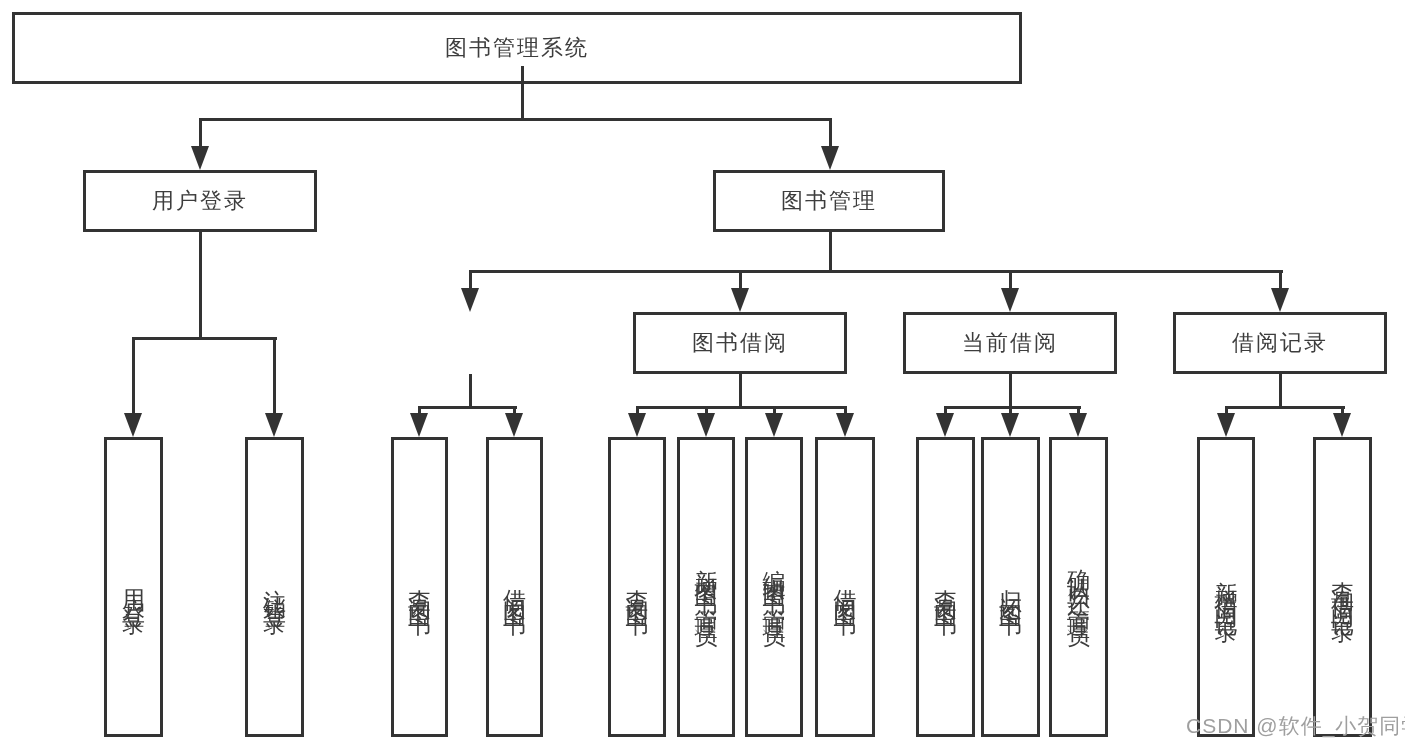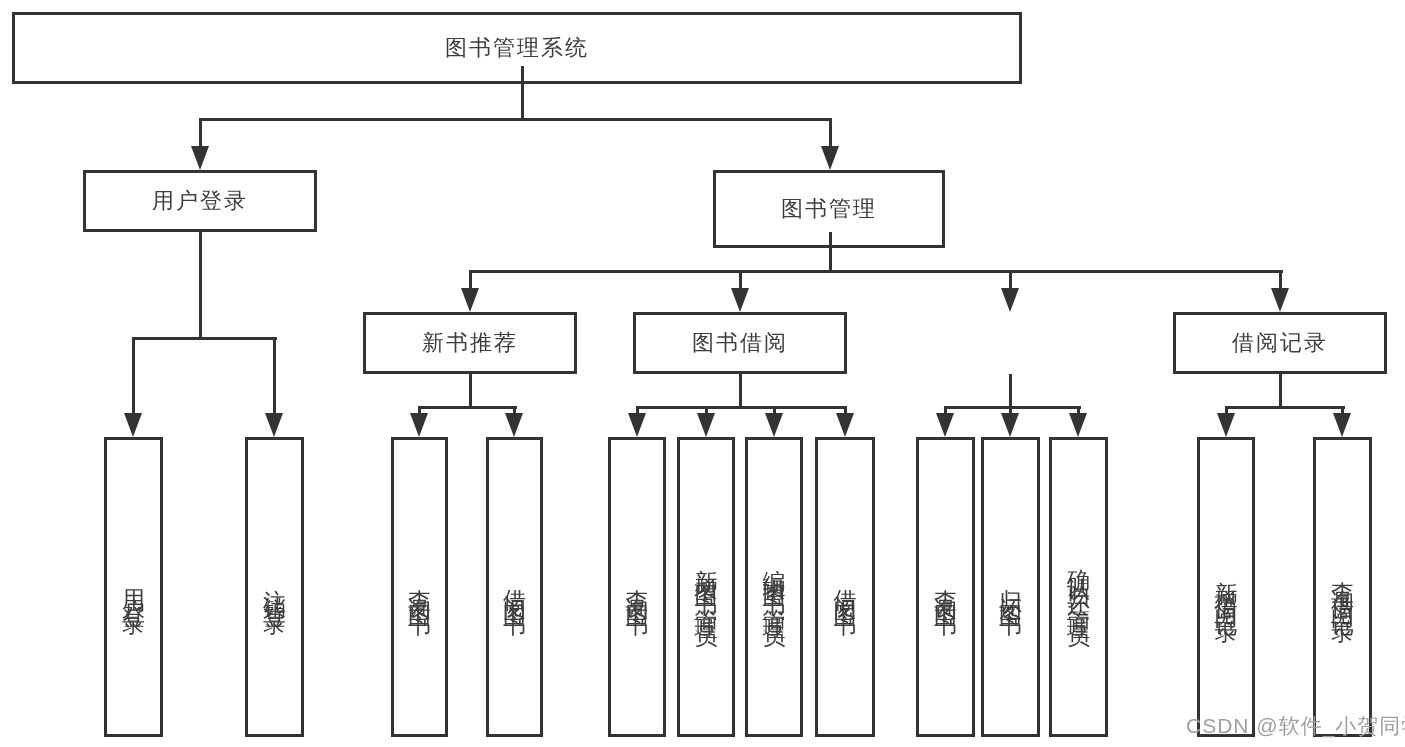--- a/index.html
+++ b/index.html
@@ -56,29 +56,29 @@
 
 <div class="canvas">
 
   <div class="box" style="left:12px; top:12px; width:1010px; height:72px;">
     <span class="hlabel">图书管理系统</span>
   </div>
 
   <div class="box" style="left:83px; top:170px; width:234px; height:62px;">
     <span class="hlabel">用户登录</span>
   </div>
-  <div class="box" style="left:713px; top:170px; width:232px; height:78px;">
+  <div class="box" style="left:713px; top:170px; width:232px; height:62px;">
     <span class="hlabel">图书管理</span>
   </div>
 
-  <div class="box" style="left:363px; top:312px; width:214px; height:62px;">
-    <span class="hlabel">新书推荐</span>
-  </div>
   <div class="box" style="left:633px; top:312px; width:214px; height:62px;">
     <span class="hlabel">图书借阅</span>
+  </div>
+  <div class="box" style="left:903px; top:312px; width:214px; height:62px;">
+    <span class="hlabel">当前借阅</span>
   </div>
   <div class="box" style="left:1173px; top:312px; width:214px; height:62px;">
     <span class="hlabel">借阅记录</span>
   </div>
 
   <div class="box" style="left:104px; top:437px; width:59px; height:300px;">
     <span class="vtext">用户登录</span>
   </div>
   <div class="box" style="left:245px; top:437px; width:59px; height:300px;">
     <span class="vtext">注销登录</span>

